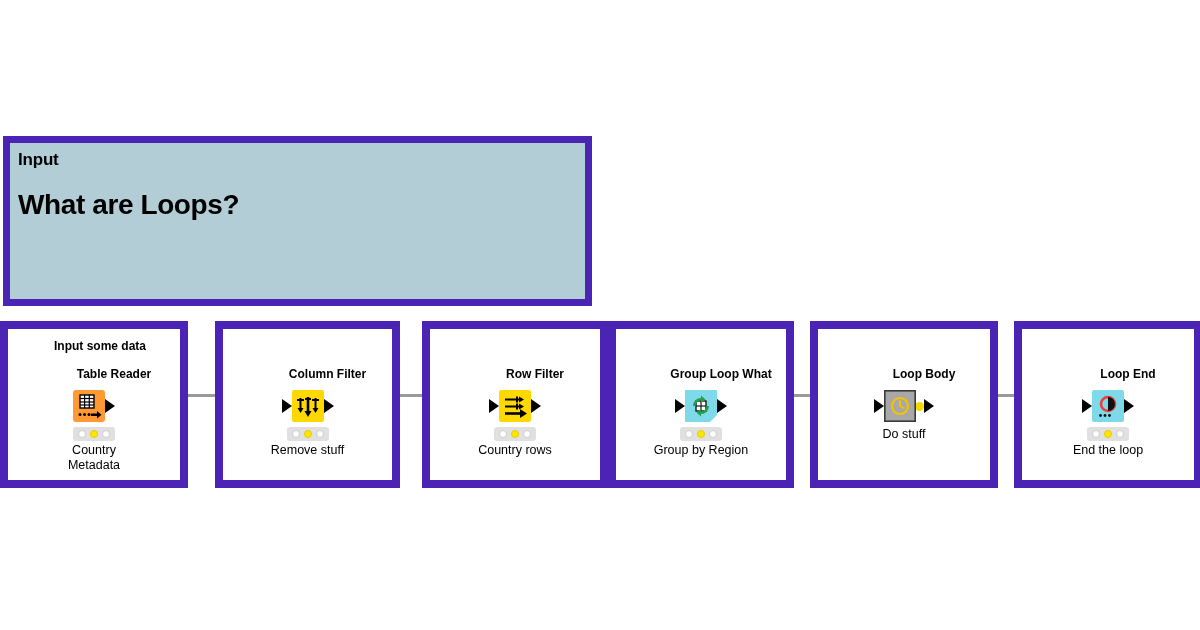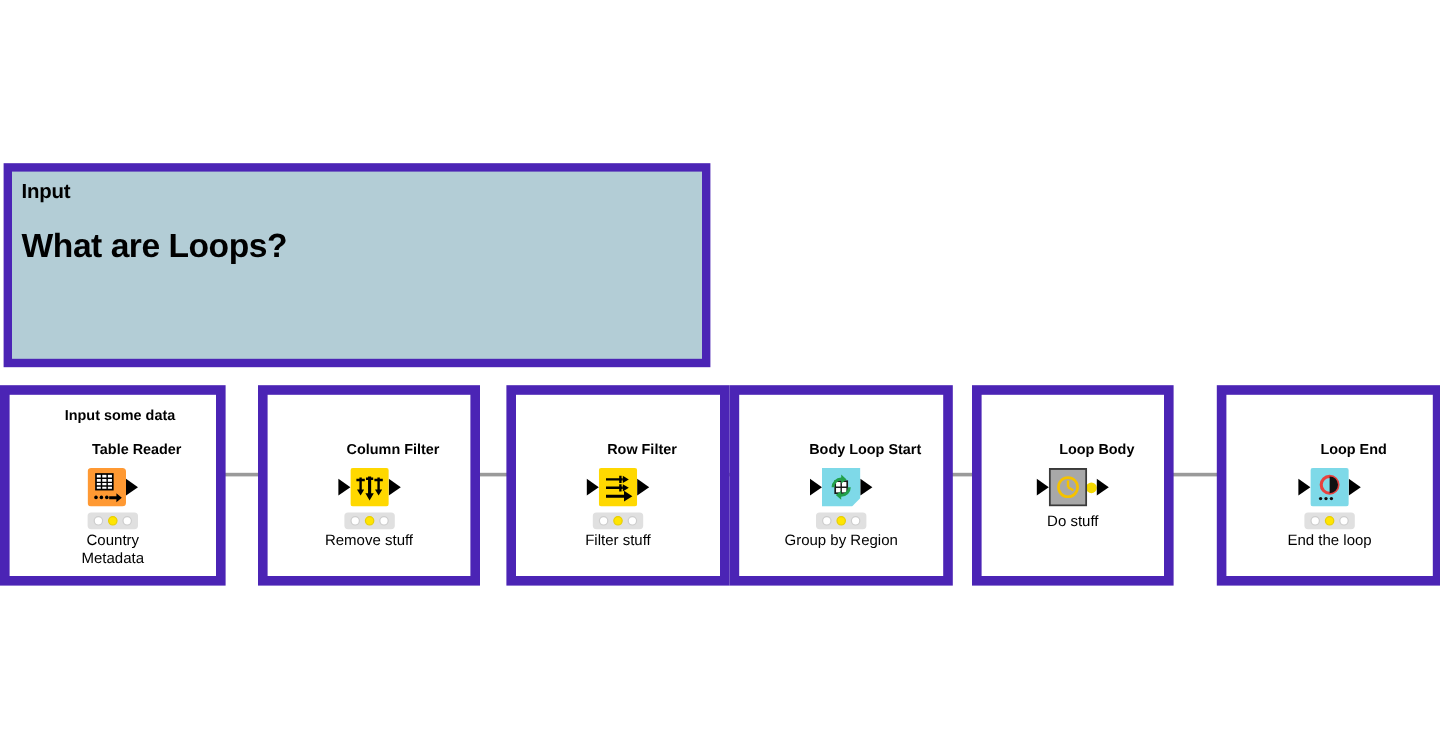--- a/index.html
+++ b/index.html
@@ -73,21 +73,21 @@
     height: 100%;
     background: #ffffff;
     box-sizing: border-box;
     position: relative;
   }
 
   .frame-1 { left: 0px;    width: 188px; }
   .frame-2 { left: 215px;  width: 185px; }
   .frame-3 { left: 406px;  width: 186px; margin-left: 16px; }
   .frame-4 { left: 608px;  width: 186px; }
-  .frame-5 { left: 810px;  width: 168px; }
+  .frame-5 { left: 810px;  width: 188px; }
   .frame-6 { left: 1014px; width: 188px; }
 
   
   .frame-annotation {
     position: absolute;
     top: 10px;
     left: 0;
     right: 0;
     text-align: center;
     font-size: 12px;
@@ -289,28 +289,28 @@
       <span class="port"></span>
     </div>
     <div class="status-light">
       <span class="status-light-body">
         <span class="status-dot"></span>
         <span class="status-dot active"></span>
         <span class="status-dot"></span>
       </span>
     </div>
     <div class="node-subtitle">
-      <div>Filter stuff</div>
+      <div>Country rows</div>
     </div>
   </div>
 </div>
 
 <div class="node-frame frame-4">
   <div class="node-frame-inner">
-    <div class="node-title">Body Loop Start</div>
+    <div class="node-title">Group Loop What</div>
     <div class="node-graphic">
       <span class="port"></span>
       <span class="node-icon">
         <svg width="32" height="32" viewBox="0 0 32 32">
           <path d="M0 0 H32 V25 L25 32 H0 Z" fill="#7ED9E8"></path>
           <rect x="11" y="11" width="10" height="10" fill="#ffffff" stroke="#1a1a1a" stroke-width="1.4"></rect>
           <line x1="16" y1="11" x2="16" y2="21" stroke="#1a1a1a" stroke-width="1.2"></line>
           <line x1="11" y1="16" x2="21" y2="16" stroke="#1a1a1a" stroke-width="1.2"></line>
           <path d="M8 16 A8 8 0 0 1 16 8 L16 5.5 L20.5 9.5 L16 13 L16 10.5 A5.5 5.5 0 0 0 10.5 16 Z" fill="#22A04A"></path>
           <path d="M24 16 A8 8 0 0 1 16 24 L16 26.5 L11.5 22.5 L16 19 L16 21.5 A5.5 5.5 0 0 0 21.5 16 Z" fill="#22A04A"></path>

